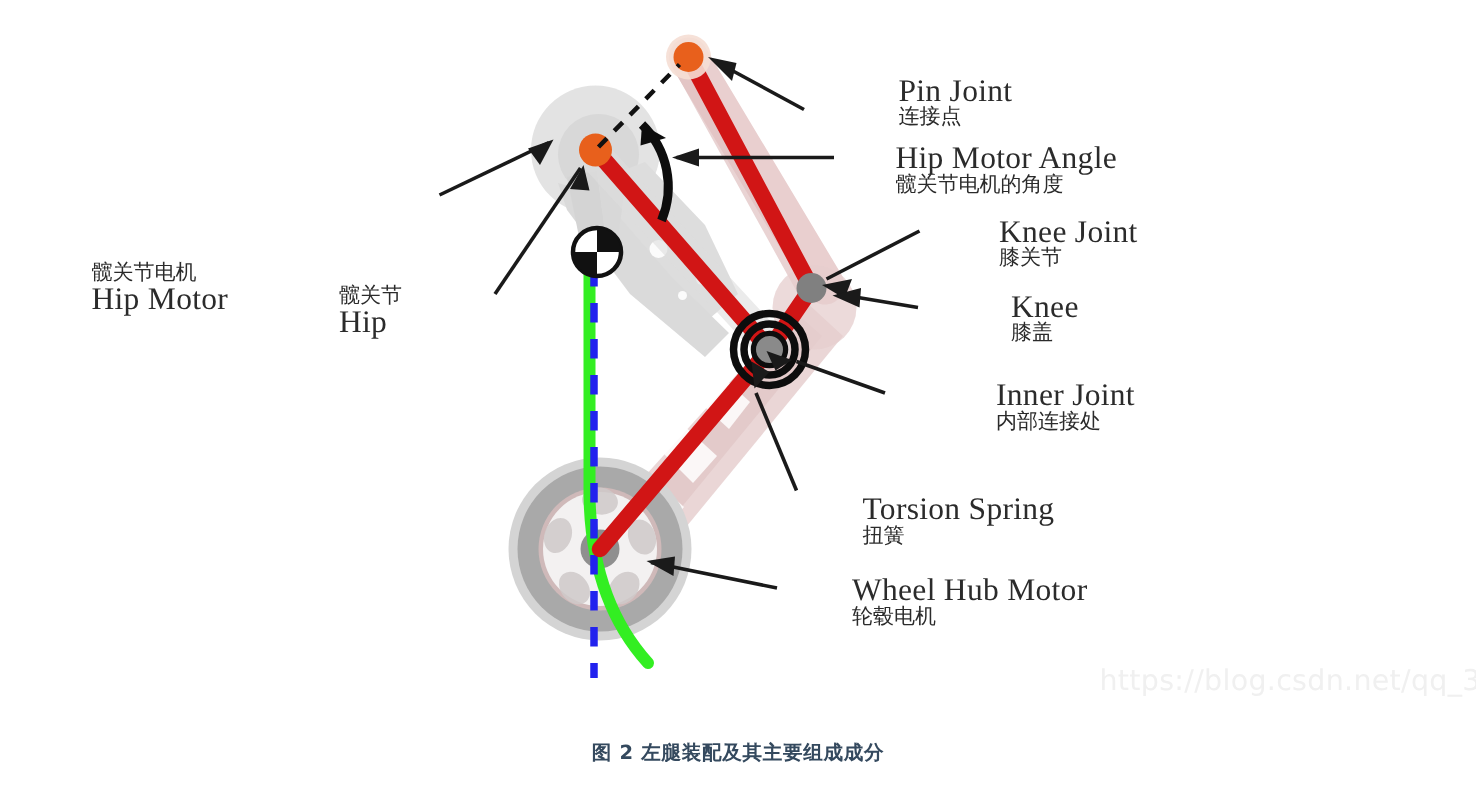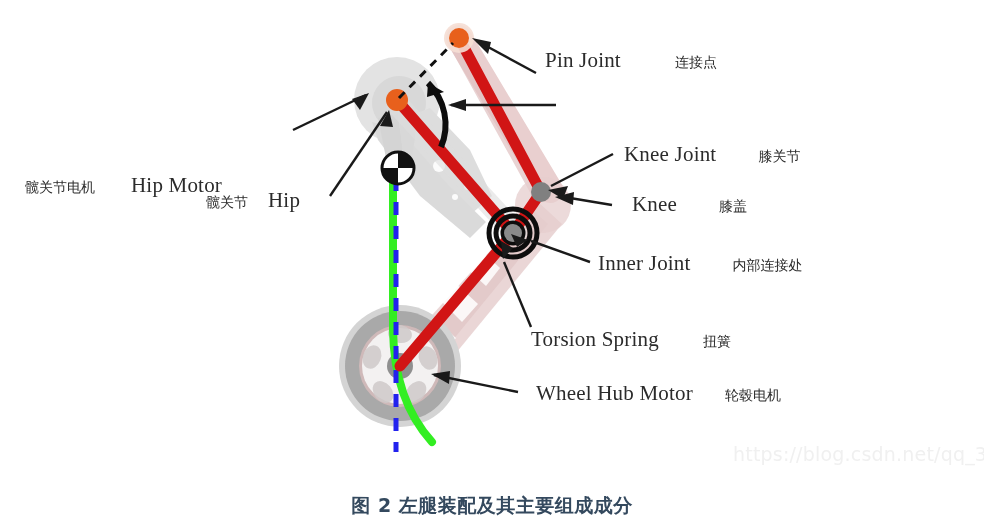--- a/index.html
+++ b/index.html
@@ -38,28 +38,29 @@
     font-size: 21px;
     letter-spacing: 0.2px;
   }
   .lbl-cn {
     font-size: 14px;
     font-family: "DejaVu Sans", "Liberation Sans", sans-serif;
   }
   .label .row {
     display: flex;
     align-items: baseline;
+    flex-direction: column;
   }
   .caption {
     position: absolute;
     left: 0;
     top: 493px;
     width: 984px;
     text-align: center;
-    font-size: 19px;
+    font-size: 13px;
     font-weight: bold;
     color: #34495e;
     font-family: "DejaVu Sans", "Liberation Sans", sans-serif;
     letter-spacing: 0.5px;
   }
   .watermark {
     position: absolute;
     left: 733px;
     top: 443px;
     font-size: 19px;
@@ -194,39 +195,45 @@
     </div>
   </div>
 
   <div class="label" style="left:545px; top:50px;">
     <div class="row">
       <span class="lbl-en">Pin Joint</span>
       <span class="lbl-cn" style="margin-left:54px;">连接点</span>
     </div>
   </div>
 
+  <div class="label" style="left:565px; top:95px;">
+    <div class="row">
+      <span class="lbl-en">Hip Motor Angle</span>
+      <span class="lbl-cn" style="margin-left:32px;">髋关节电机的角度</span>
+    </div>
+  </div>
 
   <div class="label" style="left:624px; top:144px;">
     <div class="row">
       <span class="lbl-en">Knee Joint</span>
       <span class="lbl-cn" style="margin-left:42px;">膝关节</span>
     </div>
   </div>
 
   <div class="label" style="left:632px; top:194px;">
     <div class="row">
       <span class="lbl-en">Knee</span>
       <span class="lbl-cn" style="margin-left:42px;text-align:right;">膝盖</span>
     </div>
   </div>
 
   <div class="label" style="left:598px; top:253px;">
     <div class="row">
       <span class="lbl-en">Inner Joint</span>
-      <span class="lbl-cn" style="margin-left:42px;">内部连接处</span>
+      <span class="lbl-cn" style="margin-left:66px;">内部连接处</span>
     </div>
   </div>
 
   <div class="label" style="left:531px; top:329px;">
     <div class="row">
       <span class="lbl-en">Torsion Spring</span>
       <span class="lbl-cn" style="margin-left:44px;">扭簧</span>
     </div>
   </div>
 

